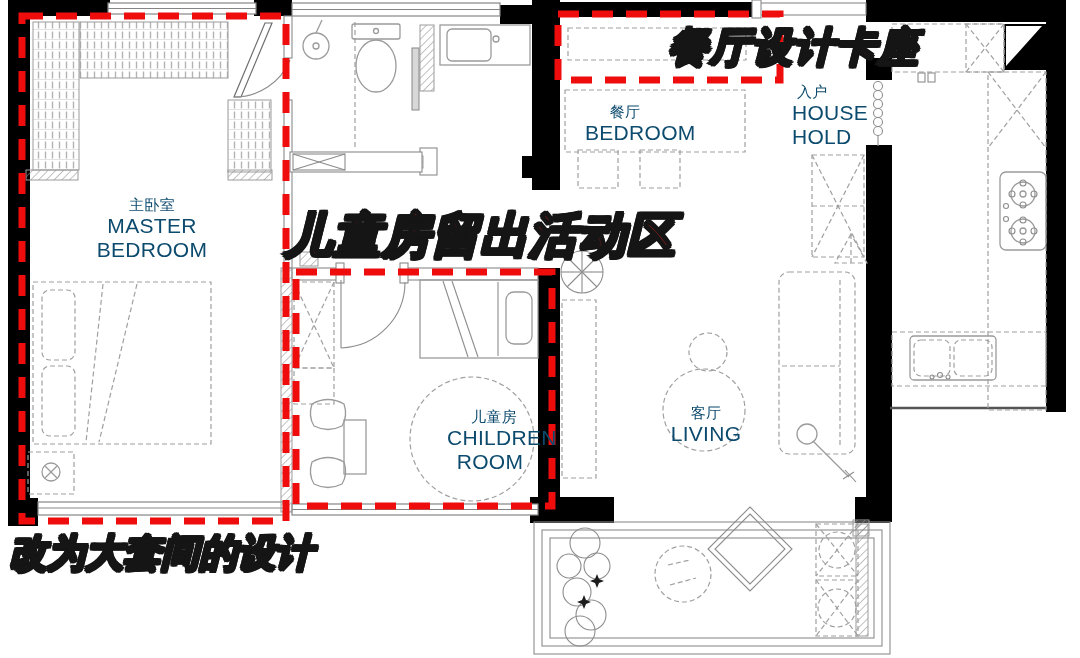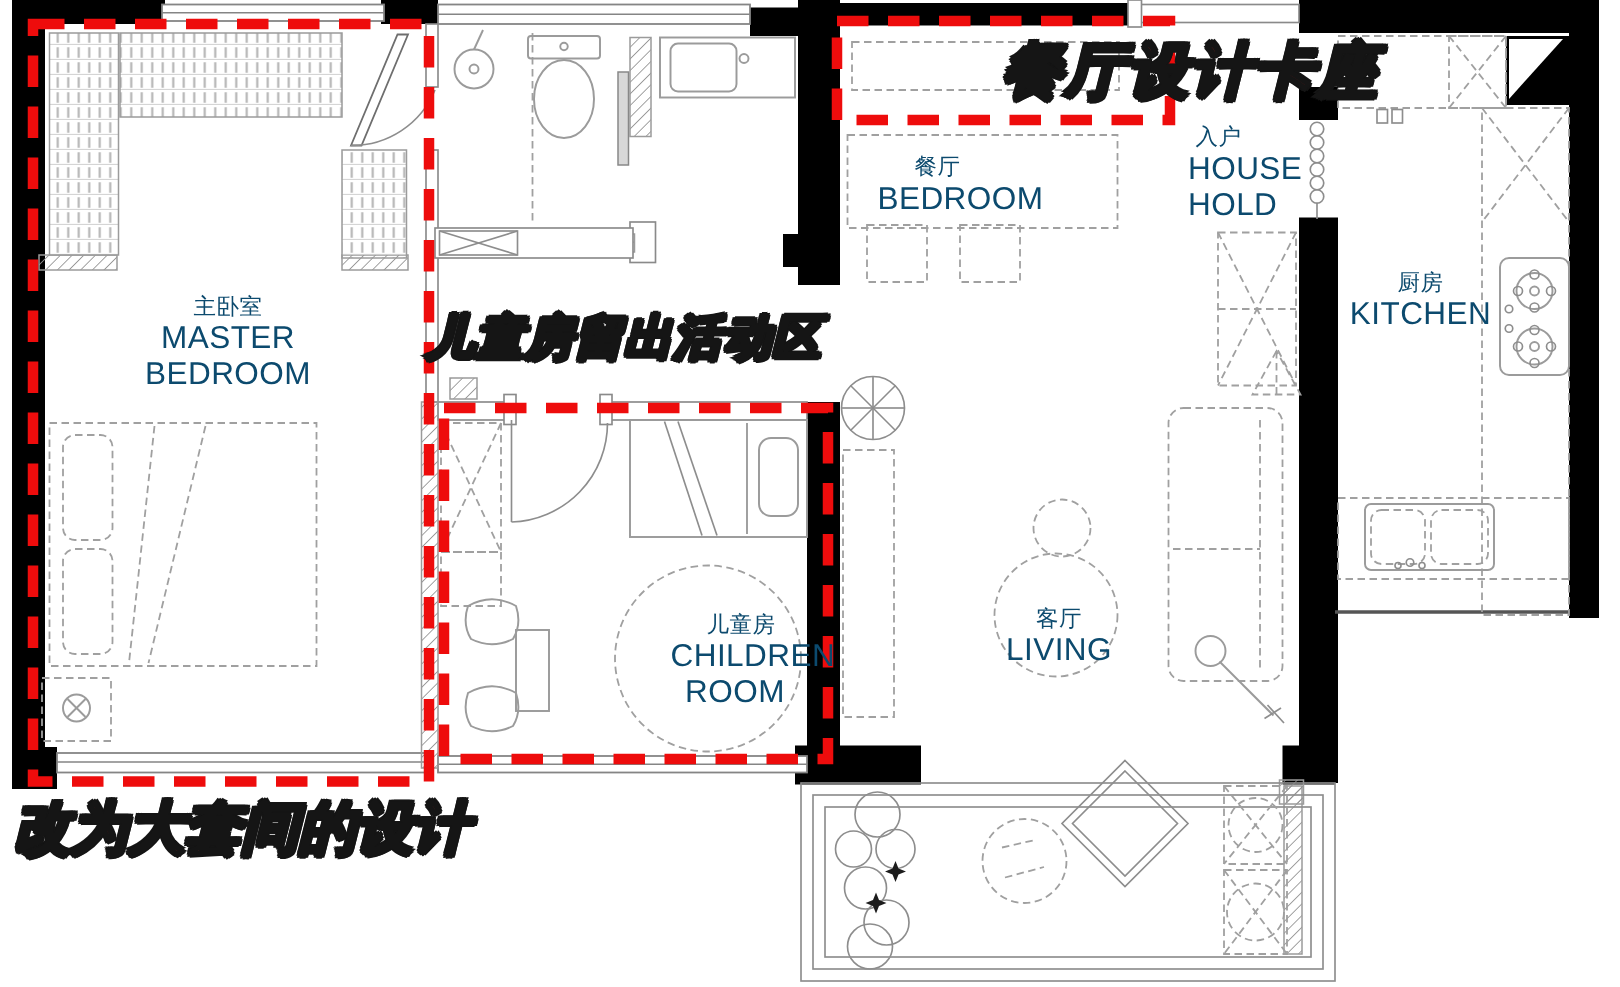--- a/index.html
+++ b/index.html
@@ -283,32 +283,28 @@
   <div class="en">MASTER BEDROOM</div>
 </div>
 <div class="lbl" style="left:585px;top:103px;width:80px">
   <div class="zh">餐厅</div>
   <div class="en">BEDROOM</div>
 </div>
 <div class="lbl" style="left:792px;top:83px;width:54px;text-align:left">
   <div class="zh" style="padding-left:5px">入户</div>
   <div class="en">HOUSE HOLD</div>
 </div>
-<div class="lbl" style="left:887px;top:180px;width:120px">
-  <div class="zh">厨房</div>
-  <div class="en">KITCHEN</div>
-</div>
 <div class="lbl" style="left:447px;top:408px;width:86px;text-align:center">
   <div class="zh" style="padding-left:8px">儿童房</div>
   <div class="en">CHILDREN ROOM</div>
 </div>
 <div class="lbl" style="left:666px;top:404px;width:80px">
   <div class="zh">客厅</div>
   <div class="en">LIVING</div>
 </div>
 
 <div class="anno" style="left:668px;top:20px;font-size:40px;letter-spacing:2px">餐厅设计卡座</div>
-<div class="anno" style="left:284px;top:204px;font-size:32px;letter-spacing:1px">儿童房留出活动区</div>
+<div class="anno" style="left:284px;top:204px;font-size:48px;letter-spacing:1px">儿童房留出活动区</div>
 <div class="anno" style="left:6px;top:530px;width:310px;font-size:38px;text-align:center;line-height:1.22;white-space:normal">
   <div>改为大套间的设计</div>
 </div>
 
 </div>
 
 </body></html>

